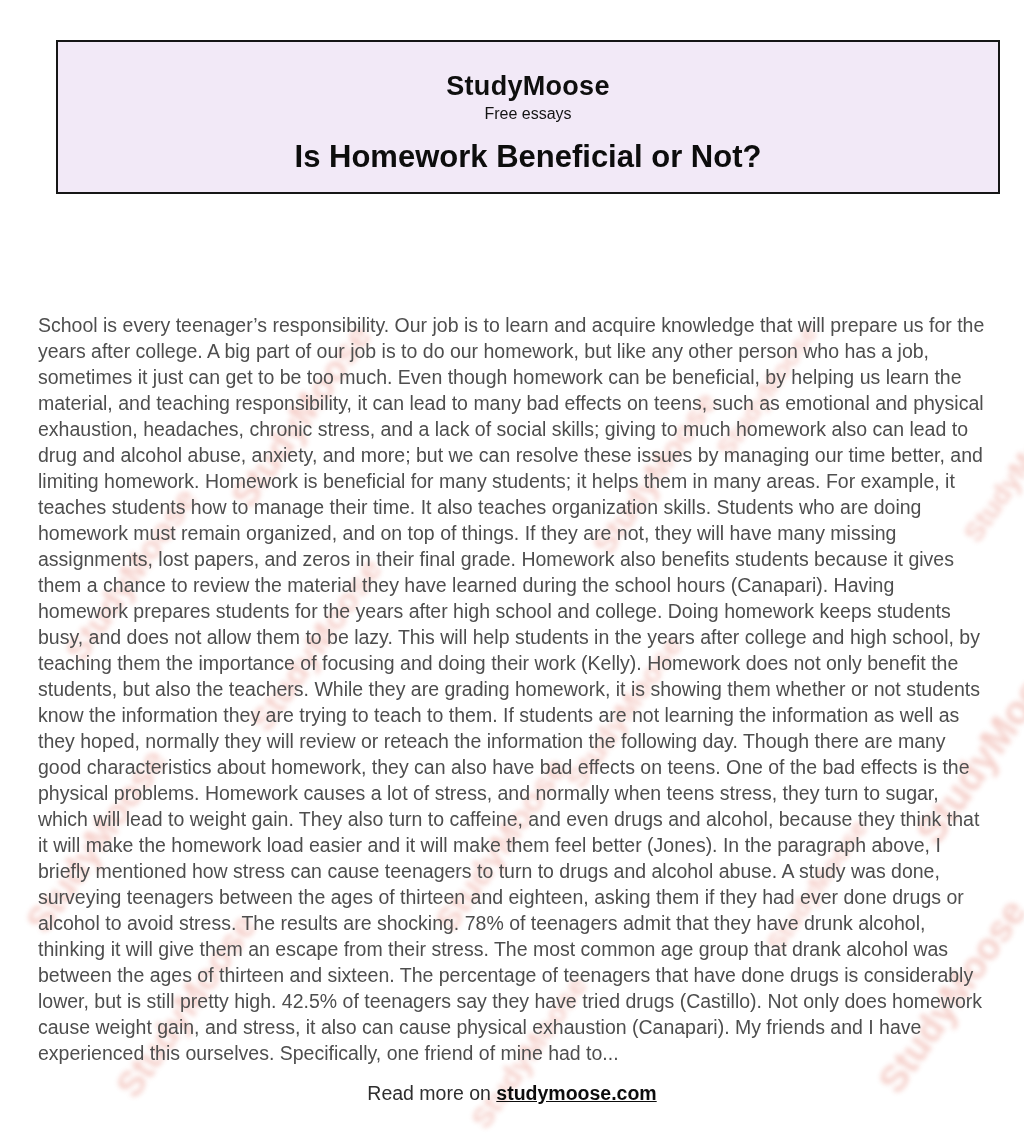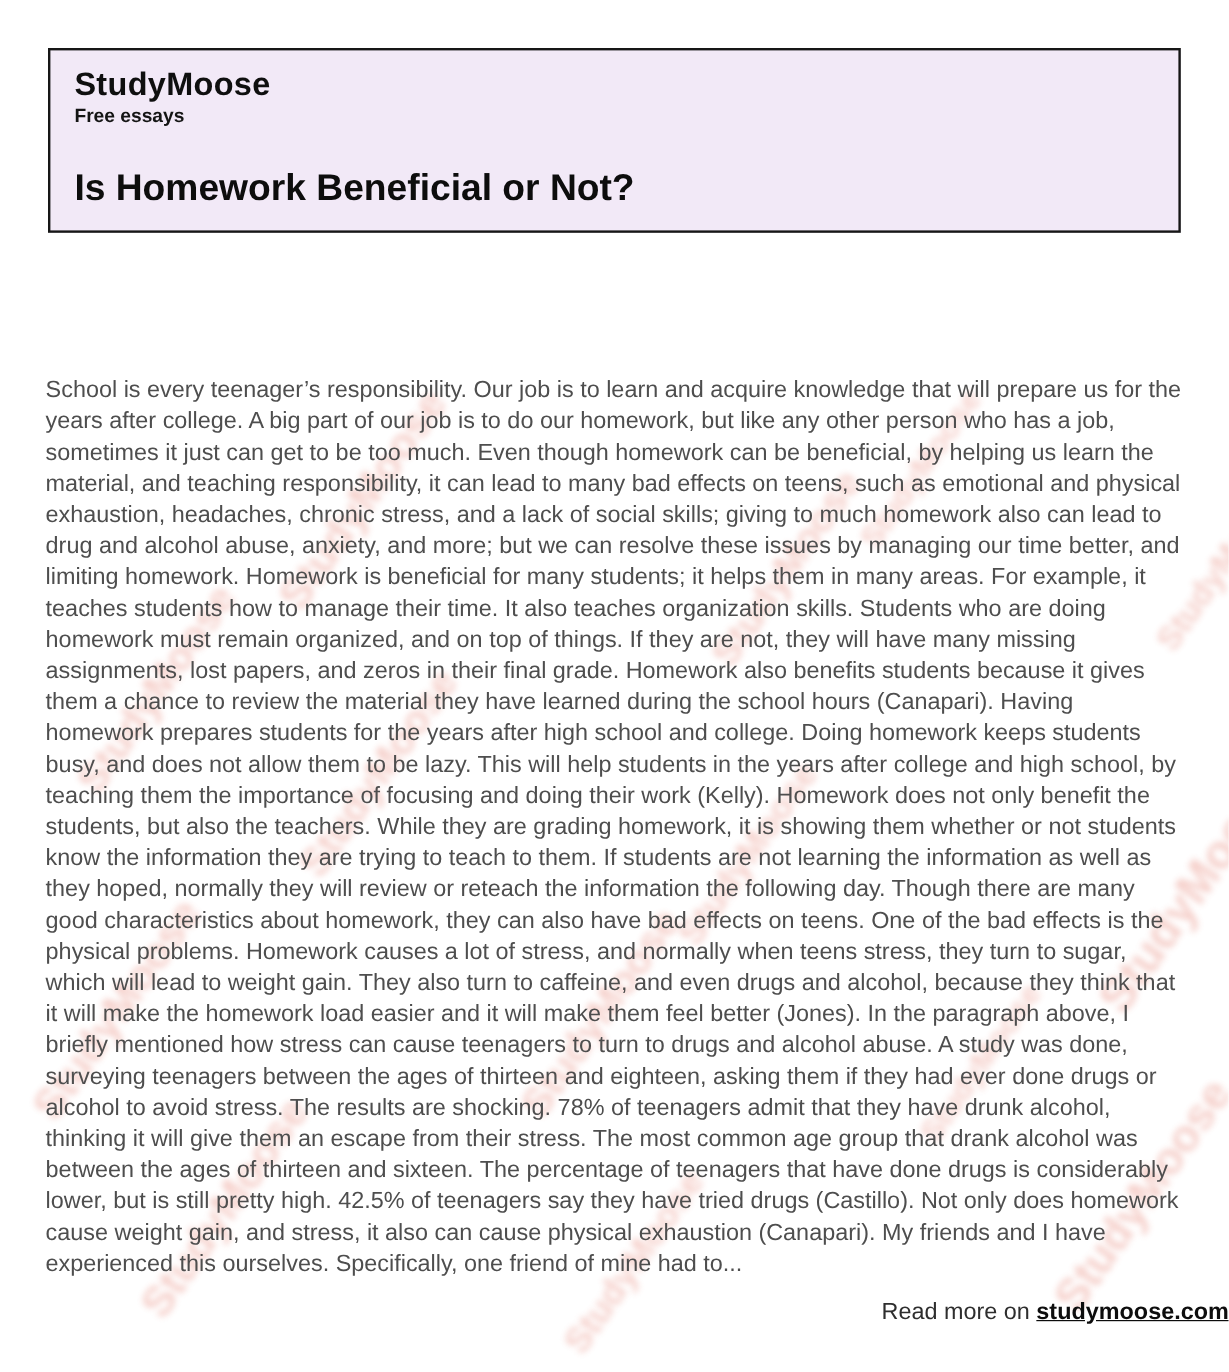--- a/index.html
+++ b/index.html
@@ -12,48 +12,48 @@
     position: relative;
     width: 1024px;
     height: 1143px;
     background: #ffffff;
     overflow: hidden;
   }
 
   
   .header-box {
     position: absolute;
-    left: 40px;
+    left: 56px;
     top: 40px;
     width: 944px;
     border: 2px solid #161616;
     background: #f2e9f7;
-    text-align: left;
+    text-align: center;
     box-sizing: border-box;
-    padding: 14px 20px 18px;
+    padding: 30px 20px 18px;
     z-index: 2;
   }
   .logo {
     font-size: 27px;
     font-weight: 800;
     letter-spacing: 0.3px;
     color: #0f0f0f;
     line-height: 1.1;
   }
   .tagline {
     font-size: 16px;
-    font-weight: 700;
+    font-weight: 400;
     color: #141414;
     margin-top: 3px;
   }
   .essay-title {
     font-size: 31px;
     font-weight: 700;
     color: #0d0d0d;
-    margin-top: 32px;
+    margin-top: 16px;
     line-height: 1.15;
   }
   .essay-meta {
     font-size: 18px;
     font-weight: 400;
     color: #1c1c1c;
     margin-top: 32px;
     margin-bottom: 6px;
   }
 
@@ -87,21 +87,21 @@
     z-index: 1;
     text-align: left;
   }
 
   
   .footer {
     position: absolute;
     left: 0;
     top: 1082px;
     width: 100%;
-    text-align: right;
+    text-align: center;
     font-size: 19.5px;
     color: #2e2e2e;
     z-index: 2;
   }
   .footer a {
     font-weight: 700;
     color: #0d0d0d;
     text-decoration: underline;
   }
 </style>

